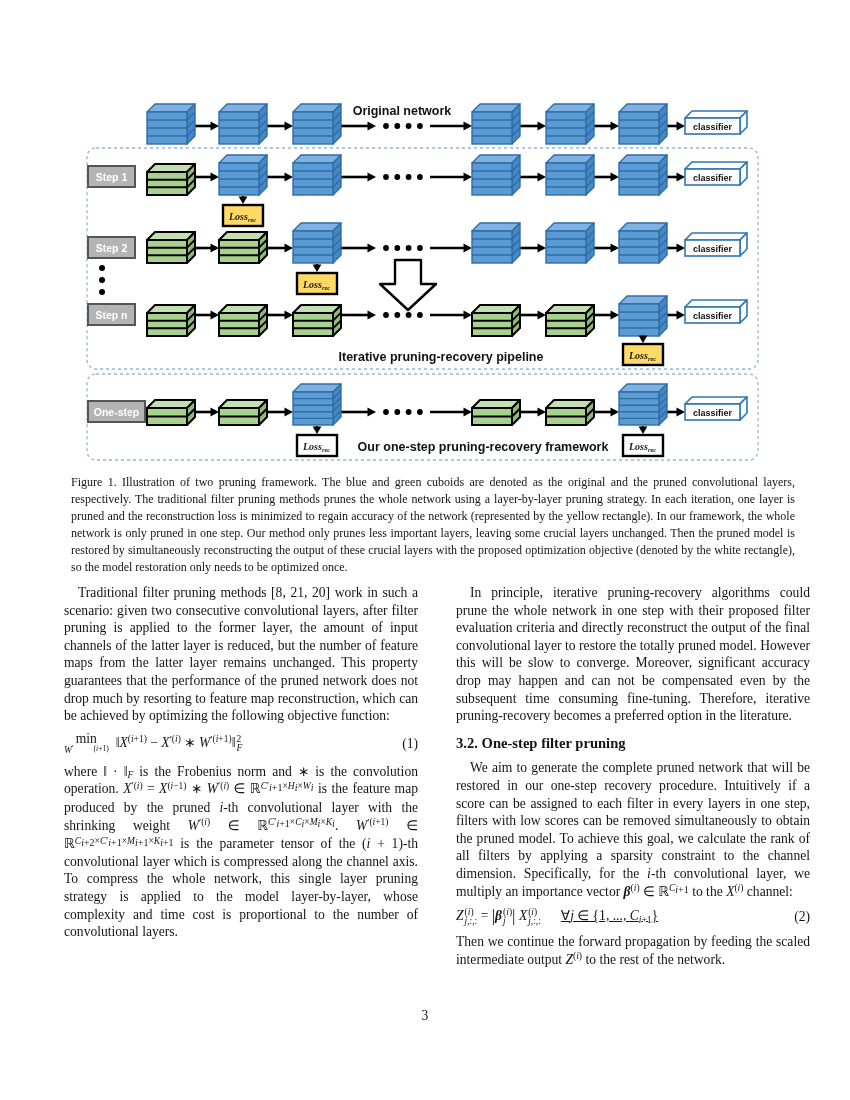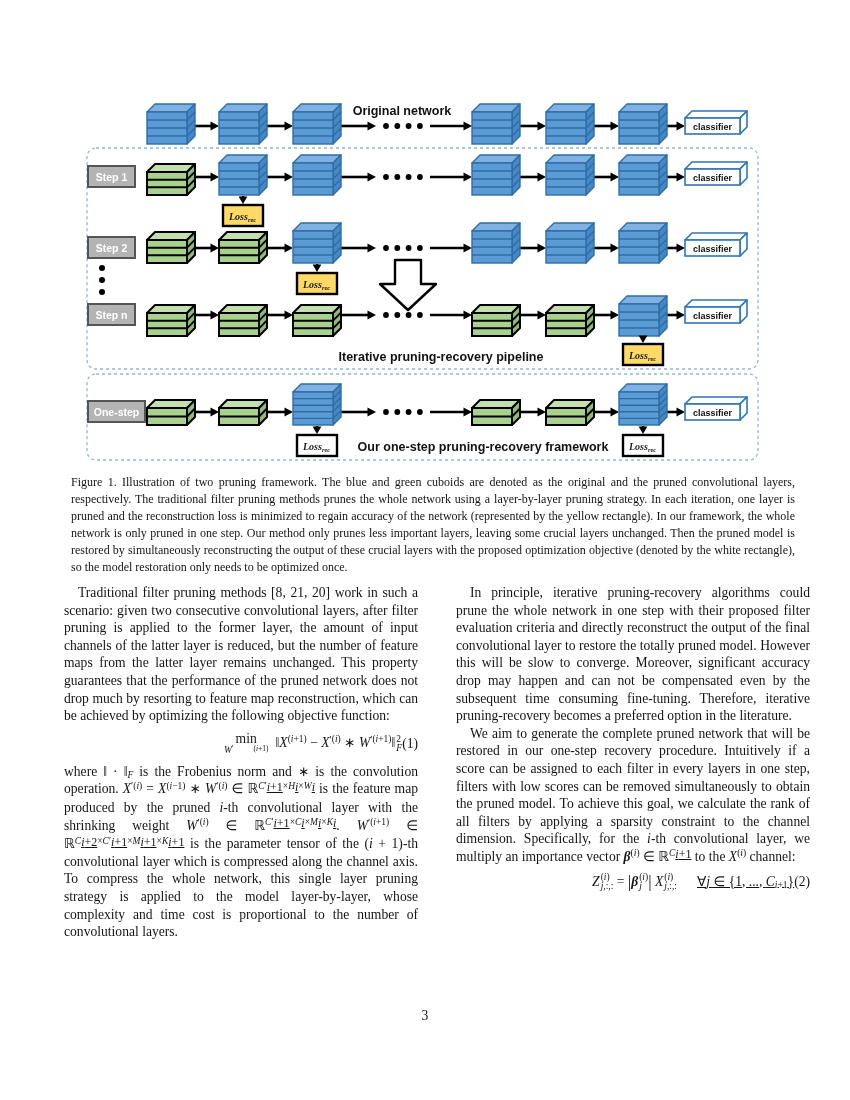--- a/index.html
+++ b/index.html
@@ -10,25 +10,25 @@
            text-align:justify;margin:8px;}
   .col{position:absolute;top:584px;width:354px;font-size:13.6px;line-height:17.6px;text-align:justify;}
   .col-left{left:64px;}
   .col-right{left:432px;margin-left:24px;}
   .col p{margin:0;}
   p.indent{text-indent:14px;}
   .col h3{font-size:14.6px;margin:10px 0 7px 0;font-weight:bold;}
   sup,sub{font-size:9.5px;line-height:0;position:relative;vertical-align:baseline;}
   sup{top:-4.5px;}
   sub{top:2.5px;}
-  sup sub{font-size:12px;top:2px;text-decoration:underline;}
+  sup sub{font-size:10px;top:2px;}
   sup i{letter-spacing:0;}
   .pr{font-size:10px;position:relative;top:-4px;}
   .equation{display:flex;align-items:center;margin:7px 0;}
-  .eq-body{flex:1;text-align:right;}
+  .eq-body{flex:1;text-align:left;}
   .eq-num{margin-left:auto;}
   .mm{display:inline-flex;flex-direction:column;align-items:center;vertical-align:middle;margin-right:7px;}
   .mm .mmt{font-size:13.6px;line-height:13px;}
   .mm .mmb{font-size:9.5px;line-height:11px;}
   .mm .mmb sup{font-size:7.5px;top:-2px;margin-left:20px;}
   .mm .mmb .pr{font-size:7.5px;top:-2px;}
   .ss{display:inline-flex;flex-direction:column;align-items:flex-start;vertical-align:middle;
       font-size:9.5px;line-height:9px;margin-left:1px;}
   .vb{font-size:17px;vertical-align:-1px;}
   .sp{margin-left:20px;text-decoration:underline;}
@@ -635,30 +635,32 @@
               <span>2</span>
               <span><i>F</i></span>
             </span></span></span>
       <span class="eq-num">(1)</span>
     </div>
     <p>where ‖ · ‖<sub><i>F</i></sub> is the Frobenius norm and ∗ is the convolution operation. <i>X</i><span class="pr">′</span><sup>(<i>i</i>)</sup> = <i>X</i><sup>(<i>i</i>−1)</sup> ∗ <i>W</i><span class="pr">′</span><sup>(<i>i</i>)</sup> ∈ ℝ<sup><i>C</i>′<sub><i>i</i>+1</sub>×<i>H</i><sub><i>i</i></sub>×<i>W</i><sub><i>i</i></sub></sup> is the feature map produced by the pruned <i>i</i>-th convolutional layer with the shrinking weight <i>W</i><span class="pr">′</span><sup>(<i>i</i>)</sup> ∈ ℝ<sup><i>C</i>′<sub><i>i</i>+1</sub>×<i>C</i><sub><i>i</i></sub>×<i>M</i><sub><i>i</i></sub>×<i>K</i><sub><i>i</i></sub></sup>. <i>W</i><span class="pr">′</span><sup>(<i>i</i>+1)</sup> ∈ ℝ<sup><i>C</i><sub><i>i</i>+2</sub>×<i>C</i>′<sub><i>i</i>+1</sub>×<i>M</i><sub><i>i</i>+1</sub>×<i>K</i><sub><i>i</i>+1</sub></sup> is the parameter tensor of the (<i>i</i> + 1)-th convolutional layer which is compressed along the channel axis. To compress the whole network, this single layer pruning strategy is applied to the model layer-by-layer, whose complexity and time cost is proportional to the number of convolutional layers.</p>
   </div>
 
   <div class="col col-right">
     <p class="indent">In principle, iterative pruning-recovery algorithms could prune the whole network in one step with their proposed filter evaluation criteria and directly reconstruct the output of the final convolutional layer to restore the totally pruned model. However this will be slow to converge. Moreover, significant accuracy drop may happen and can not be compensated even by the subsequent time consuming fine-tuning. Therefore, iterative pruning-recovery becomes a preferred option in the literature.</p>
+    <h3>3.2. One-step filter pruning</h3>
     <p class="indent">We aim to generate the complete pruned network that will be restored in our one-step recovery procedure. Intuitively if a score can be assigned to each filter in every layers in one step, filters with low scores can be removed simultaneously to obtain the pruned model. To achieve this goal, we calculate the rank of all filters by applying a sparsity constraint to the channel dimension. Specifically, for the <i>i</i>-th convolutional layer, we multiply an importance vector <b><i>β</i></b><sup>(<i>i</i>)</sup> ∈ ℝ<sup><i>C</i><sub><i>i</i>+1</sub></sup> to the <i>X</i><sup>(<i>i</i>)</sup> channel:</p>
     <div class="equation">
       <span class="eq-body"><i>Z</i><span class="ss">
             <span>(<i>i</i>)</span>
             <span><i>j</i>,:,:</span>
           </span> = <span class="vb">|</span><b><i>β</i></b><span class="ss">
             <span>(<i>i</i>)</span>
             <span><i>j</i></span>
           </span><span class="vb">|</span> <i>X</i><span class="ss">
             <span>(<i>i</i>)</span>
             <span><i>j</i>,:,:</span>
           </span><span class="sp">∀<i>j</i> ∈ {1, ..., <i>C</i><sub><i>i</i>+1</sub>}</span></span>
       <span class="eq-num">(2)</span>
     </div>
+    <p>Then we continue the forward propagation by feeding the scaled intermediate output <i>Z</i><sup>(<i>i</i>)</sup> to the rest of the network.</p>
   </div>
 
   <div class="page-number">3</div>
 </div>
 
 </body></html>

